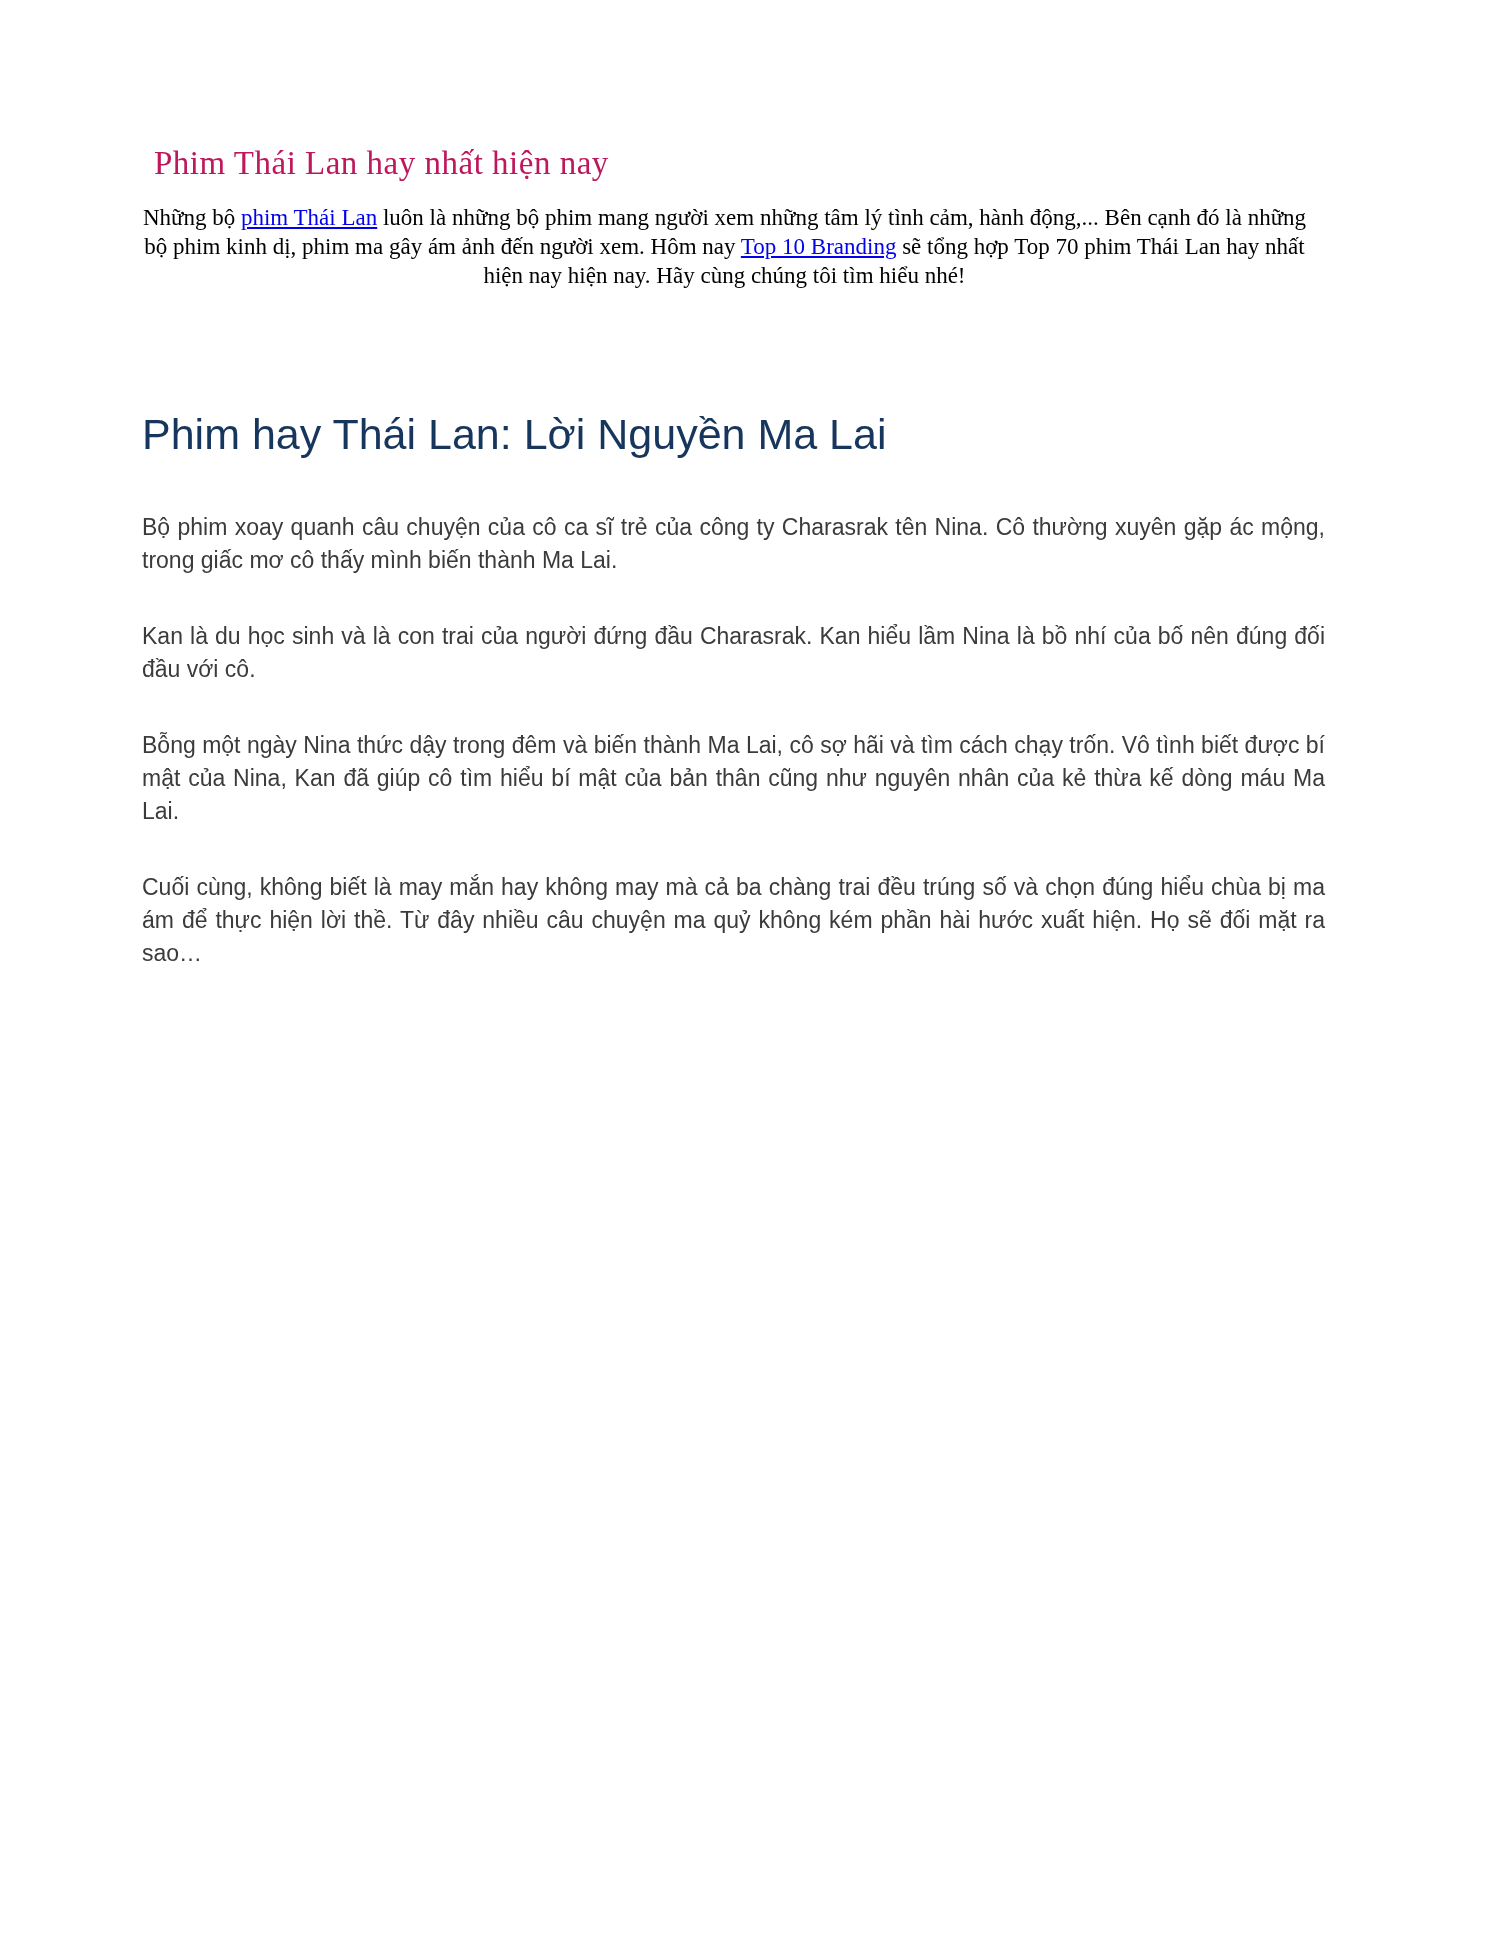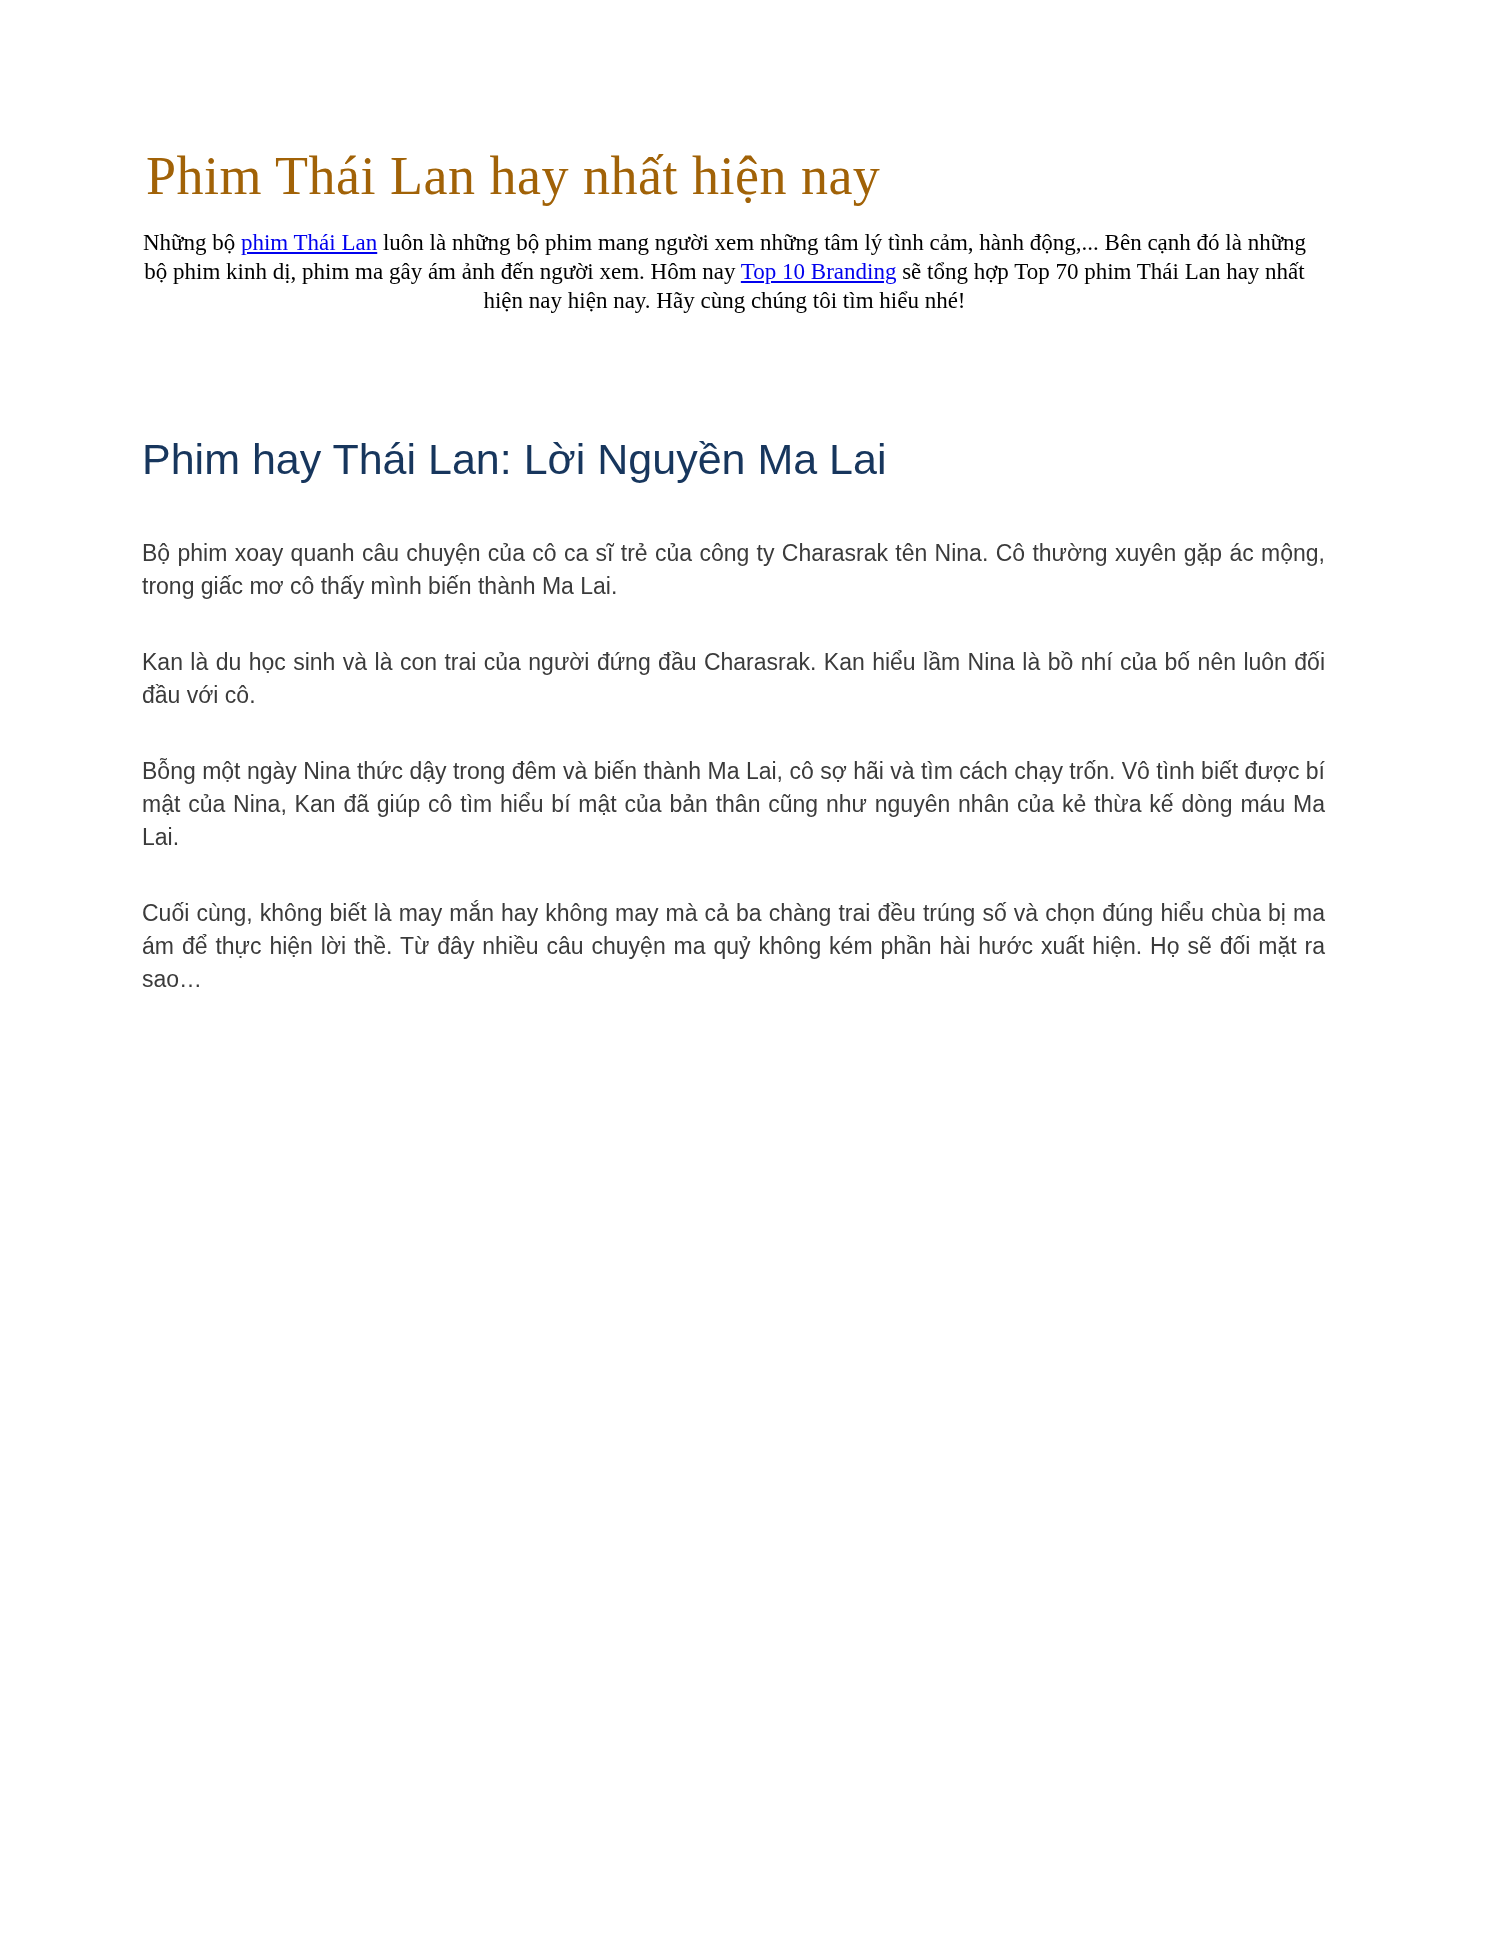--- a/index.html
+++ b/index.html
@@ -15,24 +15,24 @@
     overflow: hidden;
   }
   .content {
     margin-left: 142px;
     width: 1183px;
     padding-top: 144px;
     box-sizing: border-box;
   }
   h1.doc-title {
     font-family: "Liberation Serif", "DejaVu Serif", serif;
-    font-size: 54px;
+    font-size: 33px;
     font-weight: 400;
-    color: #a16207;
-    margin: 0 0 19px 4px;
+    color: #be185d;
+    margin: 0 0 19px 12px;
     line-height: 1.2;
     letter-spacing: 0.5px;
   }
   p.intro {
     font-family: "Liberation Serif", "DejaVu Serif", serif;
     font-size: 23px;
     line-height: 29px;
     color: #000000;
     margin: 0;
     max-width: 1165px;
@@ -67,21 +67,21 @@
   <div class="content">
 
     <h1 class="doc-title">Phim Thái Lan hay nhất hiện nay</h1>
 
     <p class="intro"><span>Những bộ </span><a class="doc-link">phim Thái Lan</a><span> luôn là những bộ phim mang người xem những tâm lý tình cảm, hành động,... Bên cạnh đó là những bộ phim kinh dị, phim ma gây ám ảnh đến người xem. Hôm nay </span><a class="doc-link">Top 10 Branding</a><span> sẽ tổng hợp Top 70 phim Thái Lan hay nhất hiện nay hiện nay. Hãy cùng chúng tôi tìm hiểu nhé!</span></p>
 
     <h2 class="section-heading">Phim hay Thái Lan: Lời Nguyền Ma Lai</h2>
 
     <p class="body-par">Bộ phim xoay quanh câu chuyện của cô ca sĩ trẻ của công ty Charasrak tên Nina. Cô thường xuyên gặp ác mộng, trong giấc mơ cô thấy mình biến thành Ma Lai.</p>
 
-    <p class="body-par">Kan là du học sinh và là con trai của người đứng đầu Charasrak. Kan hiểu lầm Nina là bồ nhí của bố nên luôn đối đầu với cô.</p>
+    <p class="body-par">Kan là du học sinh và là con trai của người đứng đầu Charasrak. Kan hiểu lầm Nina là bồ nhí của bố nên đúng đối đầu với cô.</p>
 
     <p class="body-par">Bỗng một ngày Nina thức dậy trong đêm và biến thành Ma Lai, cô sợ hãi và tìm cách chạy trốn. Vô tình biết được bí mật của Nina, Kan đã giúp cô tìm hiểu bí mật của bản thân cũng như nguyên nhân của kẻ thừa kế dòng máu Ma Lai.</p>
 
 
 
     <p class="body-par">Cuối cùng, không biết là may mắn hay không may mà cả ba chàng trai đều trúng số và chọn đúng hiểu chùa bị ma ám để thực hiện lời thề. Từ đây nhiều câu chuyện ma quỷ không kém phần hài hước xuất hiện. Họ sẽ đối mặt ra sao…</p>
 
   </div>
 </div>
 

